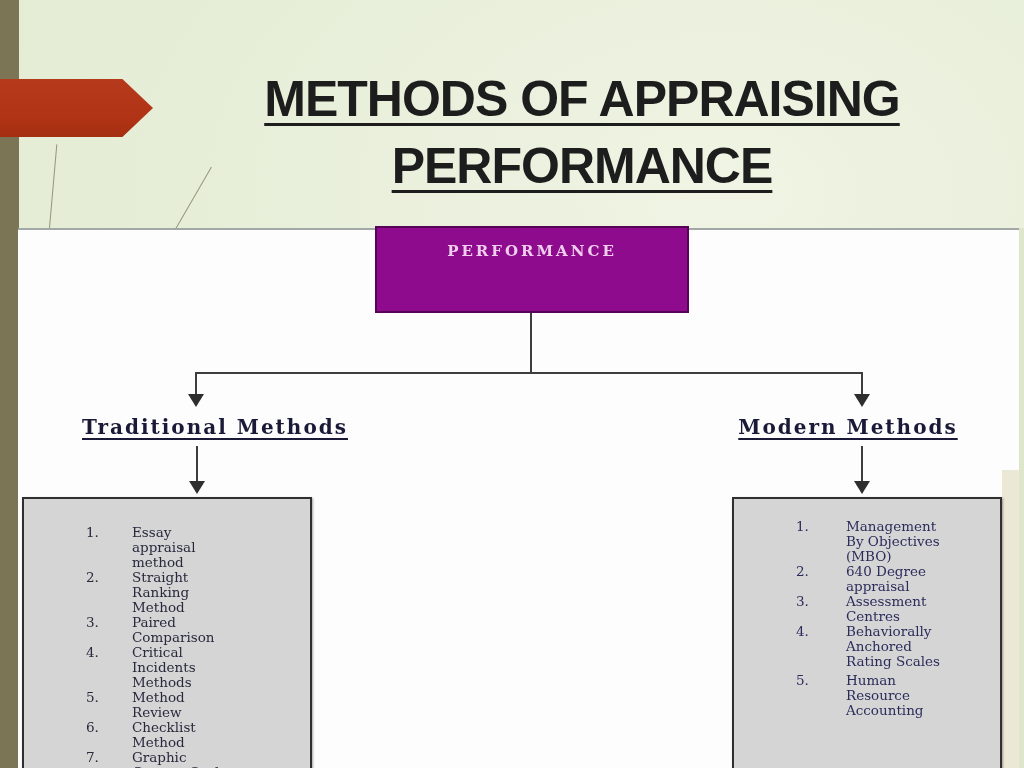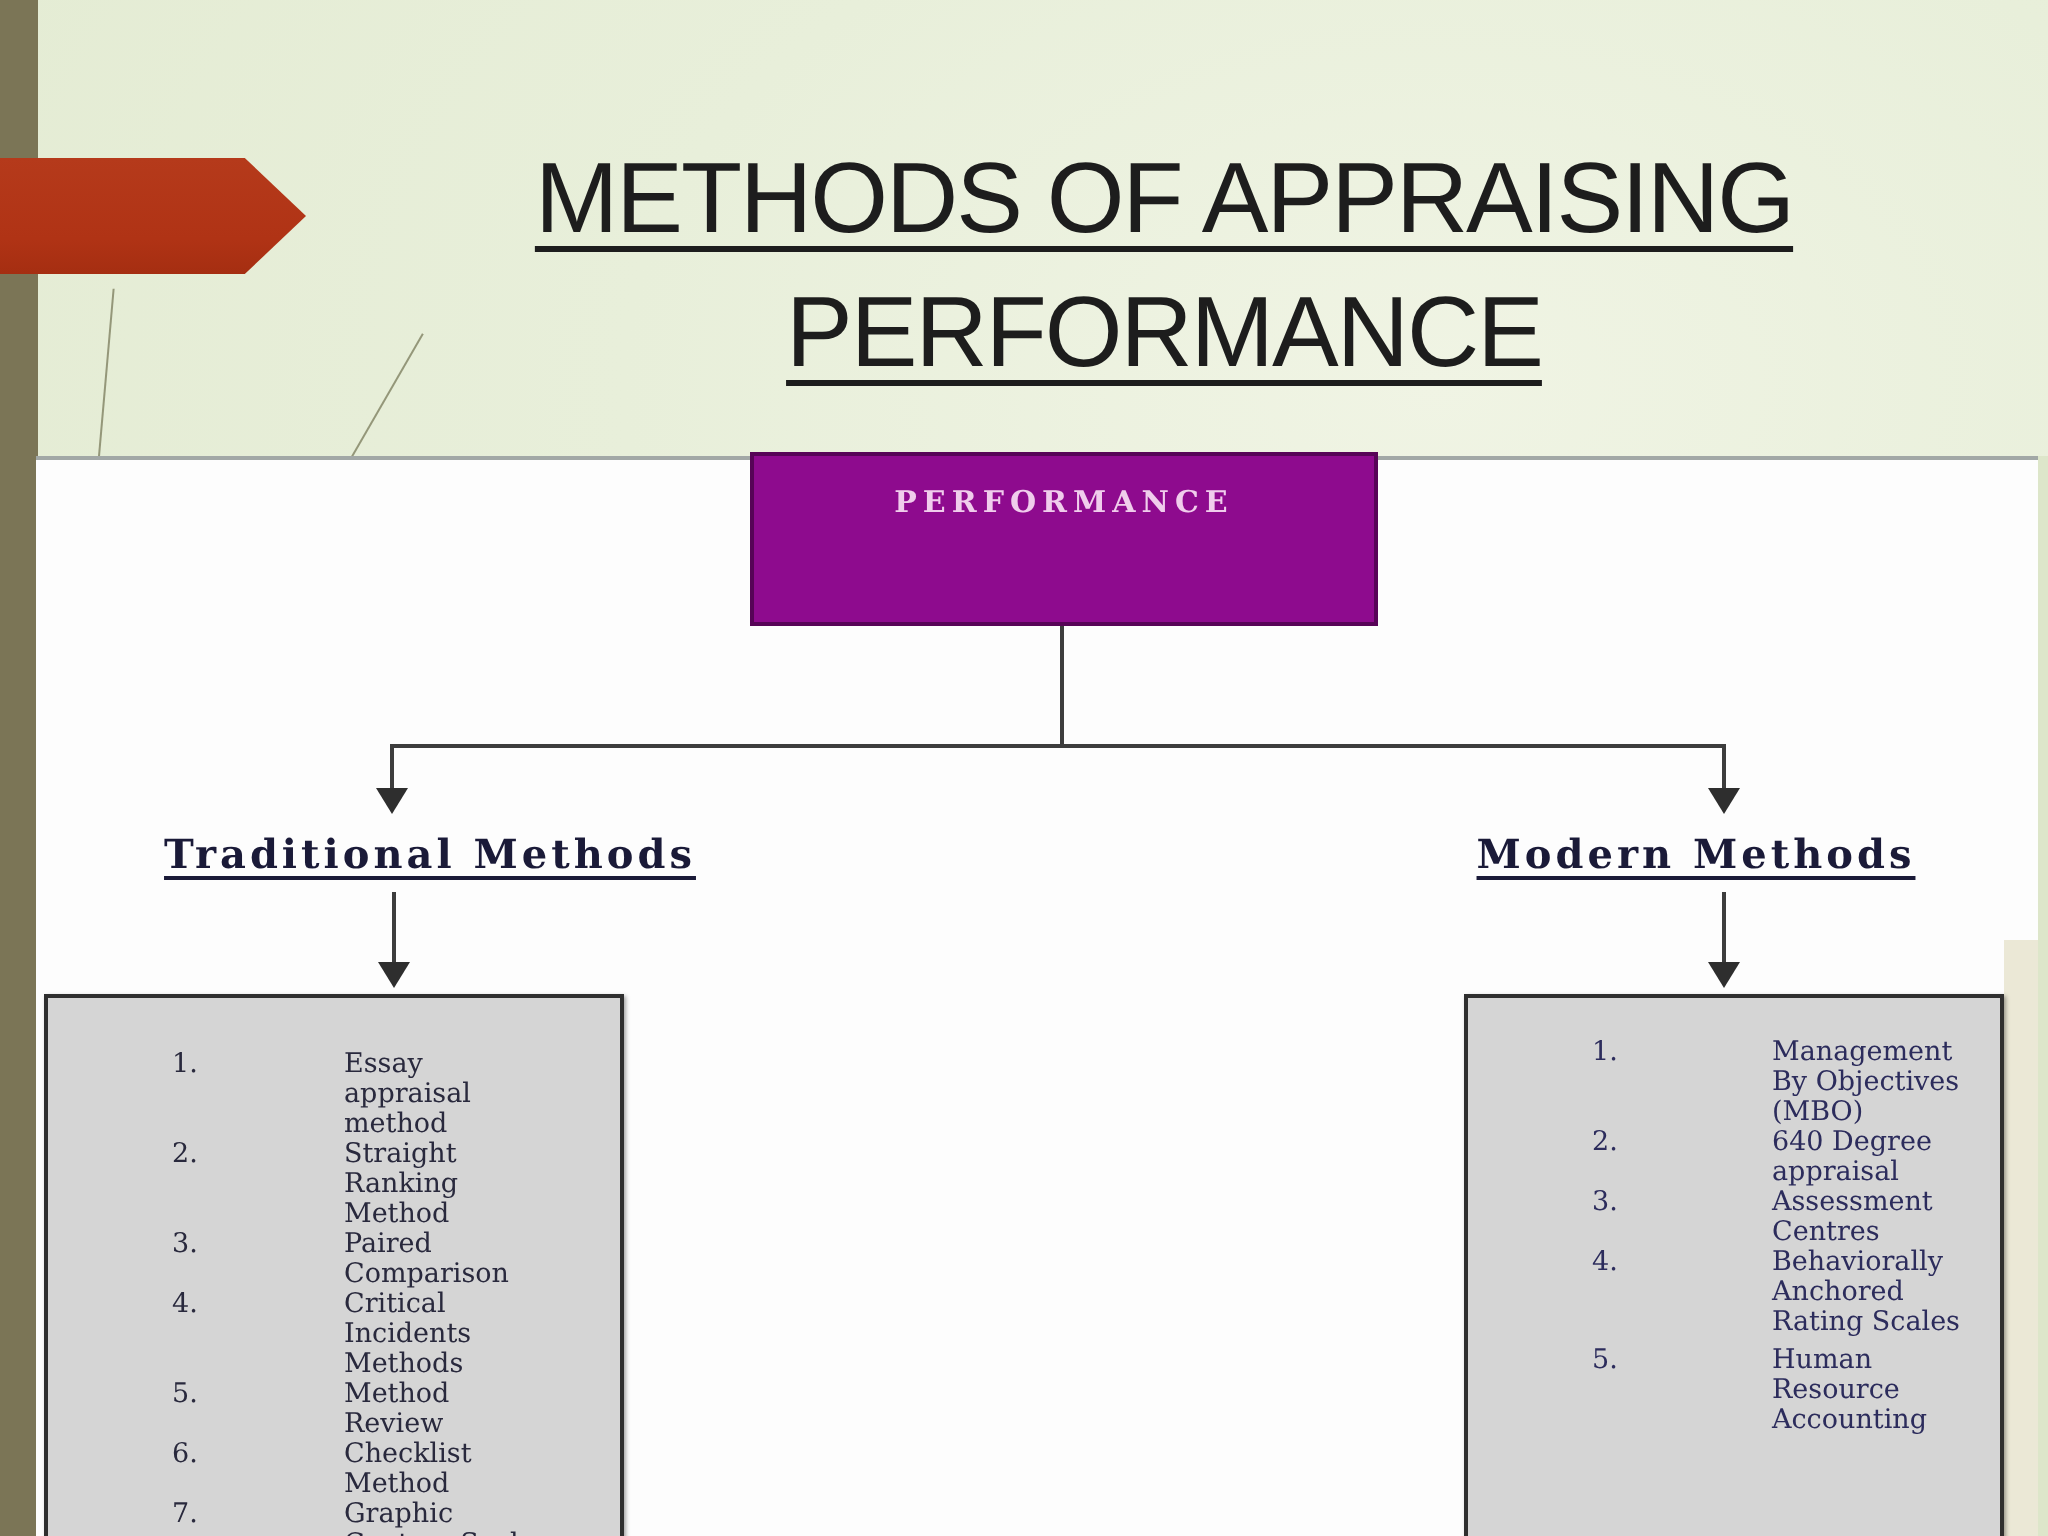--- a/index.html
+++ b/index.html
@@ -32,20 +32,21 @@
   .title{
     position:absolute;left:140px;top:66px;width:884px;
     text-align:center;
     font-size:50px;line-height:67px;letter-spacing:-1px;
     color:#1d1d1d;font-weight:400;
   }
   .title .tline{
     text-decoration:underline;
     text-decoration-thickness:3px;
     text-underline-offset:7px;
+    font-weight:bold;
   }
   
   .panel{
     position:absolute;left:18px;top:228px;width:1006px;height:540px;
     background:#fdfdfd;
     border-top:2px solid #a2a8a6;
     box-sizing:border-box;
   }
   .beige-strip{
     position:absolute;left:1002px;top:470px;width:17px;height:298px;
@@ -107,21 +108,21 @@
     font-size:13.5px;line-height:15px;
     box-shadow:1px 1px 2px rgba(0,0,0,.35);
   }
   .list-box.left{left:22px;width:290px;padding-top:26px;color:#29293d;}
   .list-box.right{left:732px;width:270px;padding-top:20px;color:#2c2c5c;}
   .row{display:flex;align-items:flex-start;}
   .list-box.left  .row{padding-left:62px;}
   .list-box.right .row{padding-left:62px;}
   .row .num{width:46px;flex:none;}
   .list-box.right .row .num{width:50px;}
-  .row .txt{width:100px;flex:none;margin-left:40px;}
+  .row .txt{width:100px;flex:none;}
   .row.gap{margin-top:4px;}
 </style>
 </head>
 <body>
 
 <div class="slide">
 
   <div class="olive-bar"></div>
   <div class="bg-line a"></div>
   <div class="bg-line b"></div>

